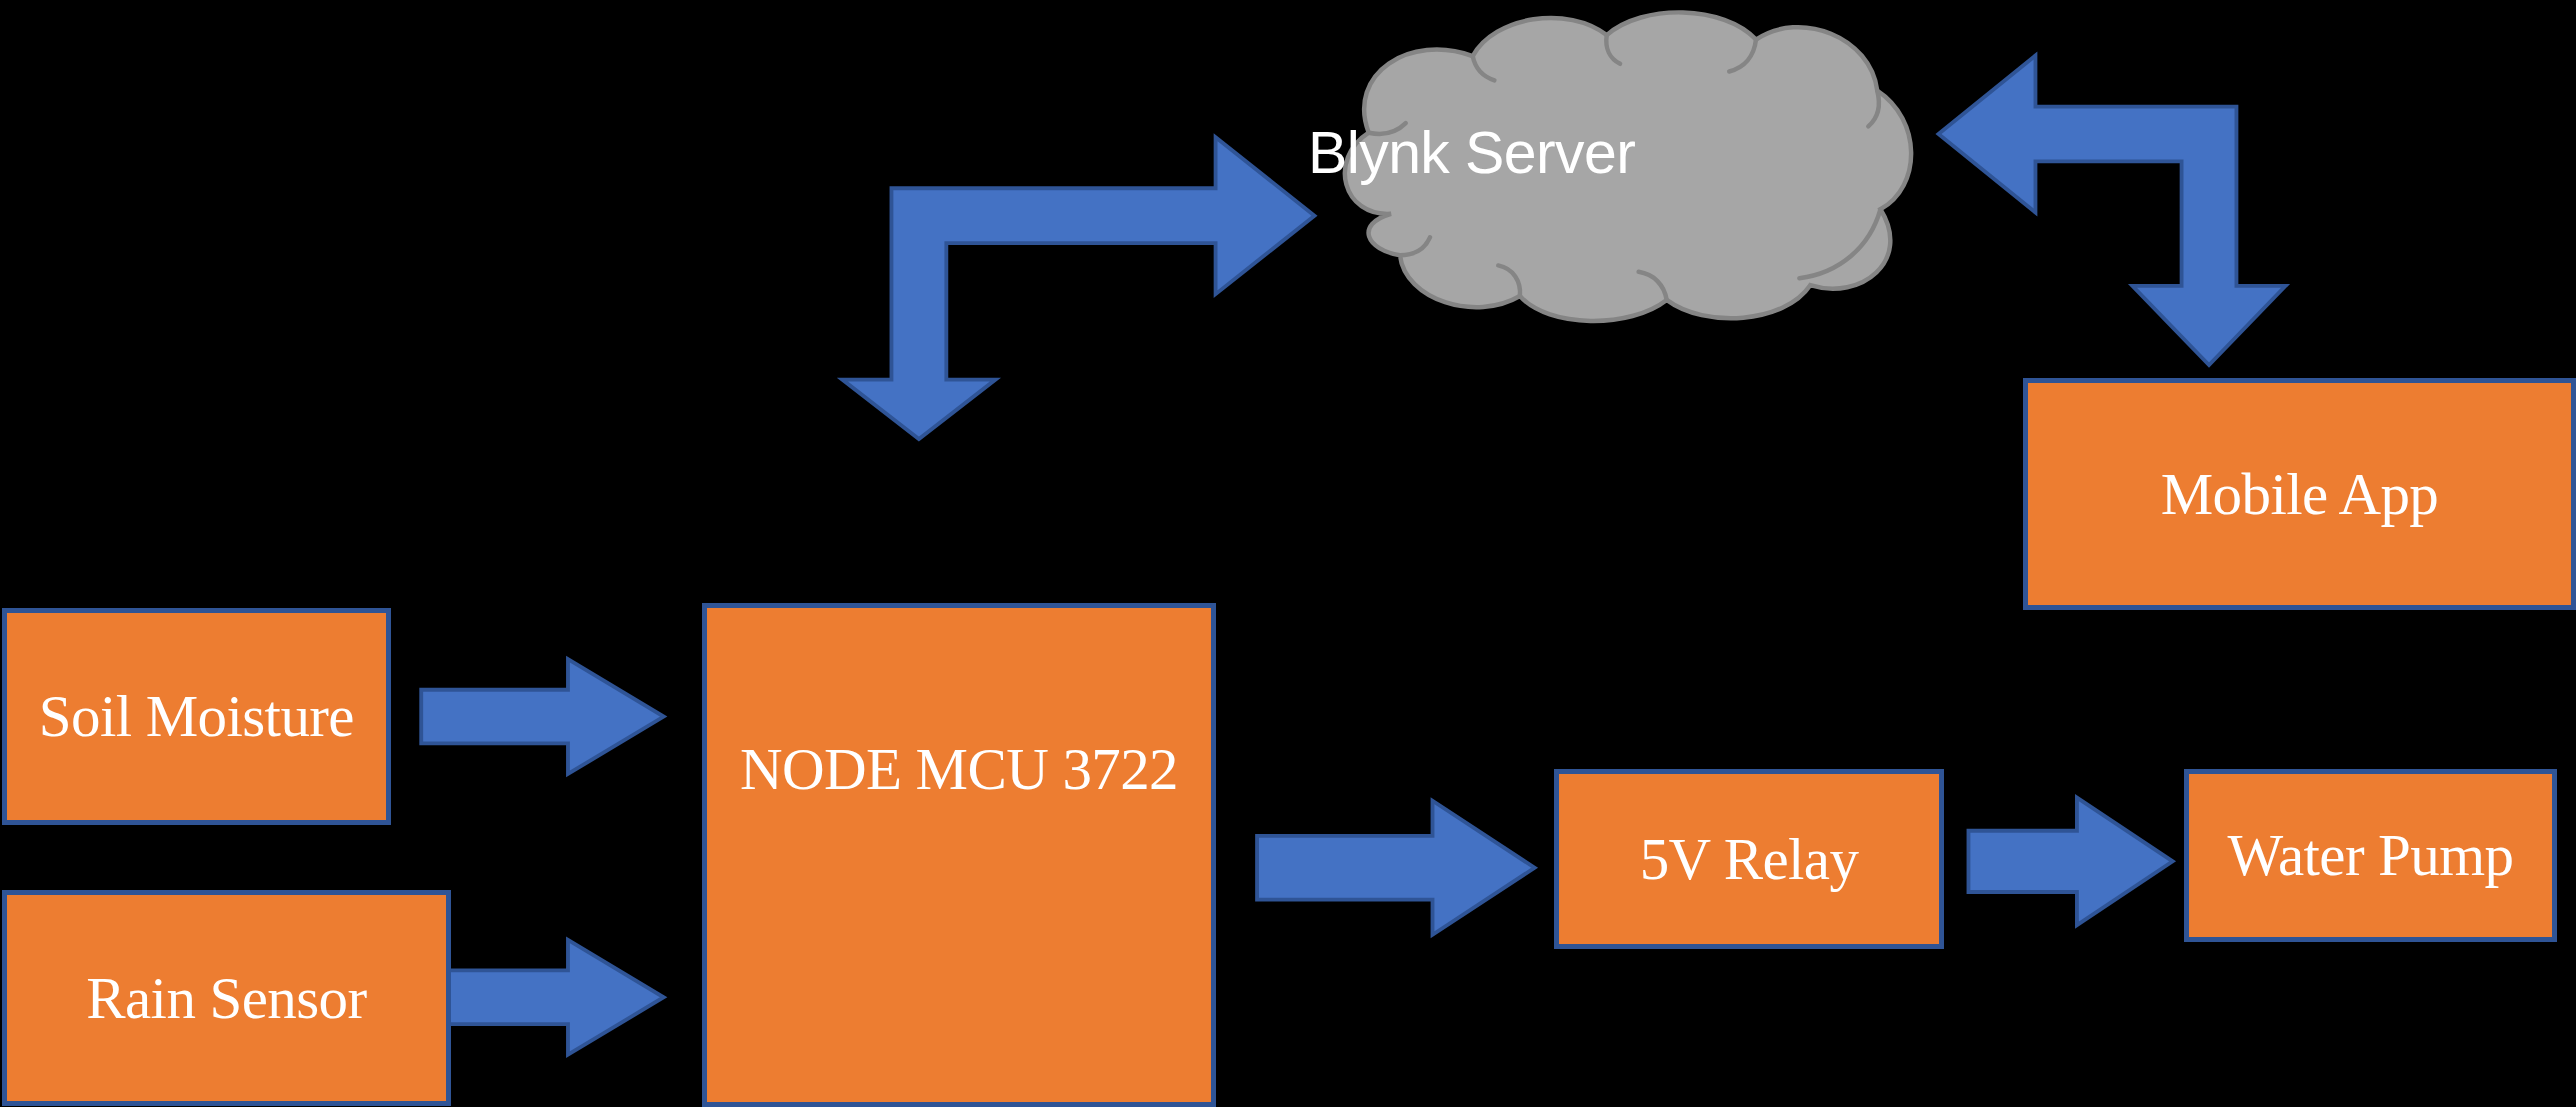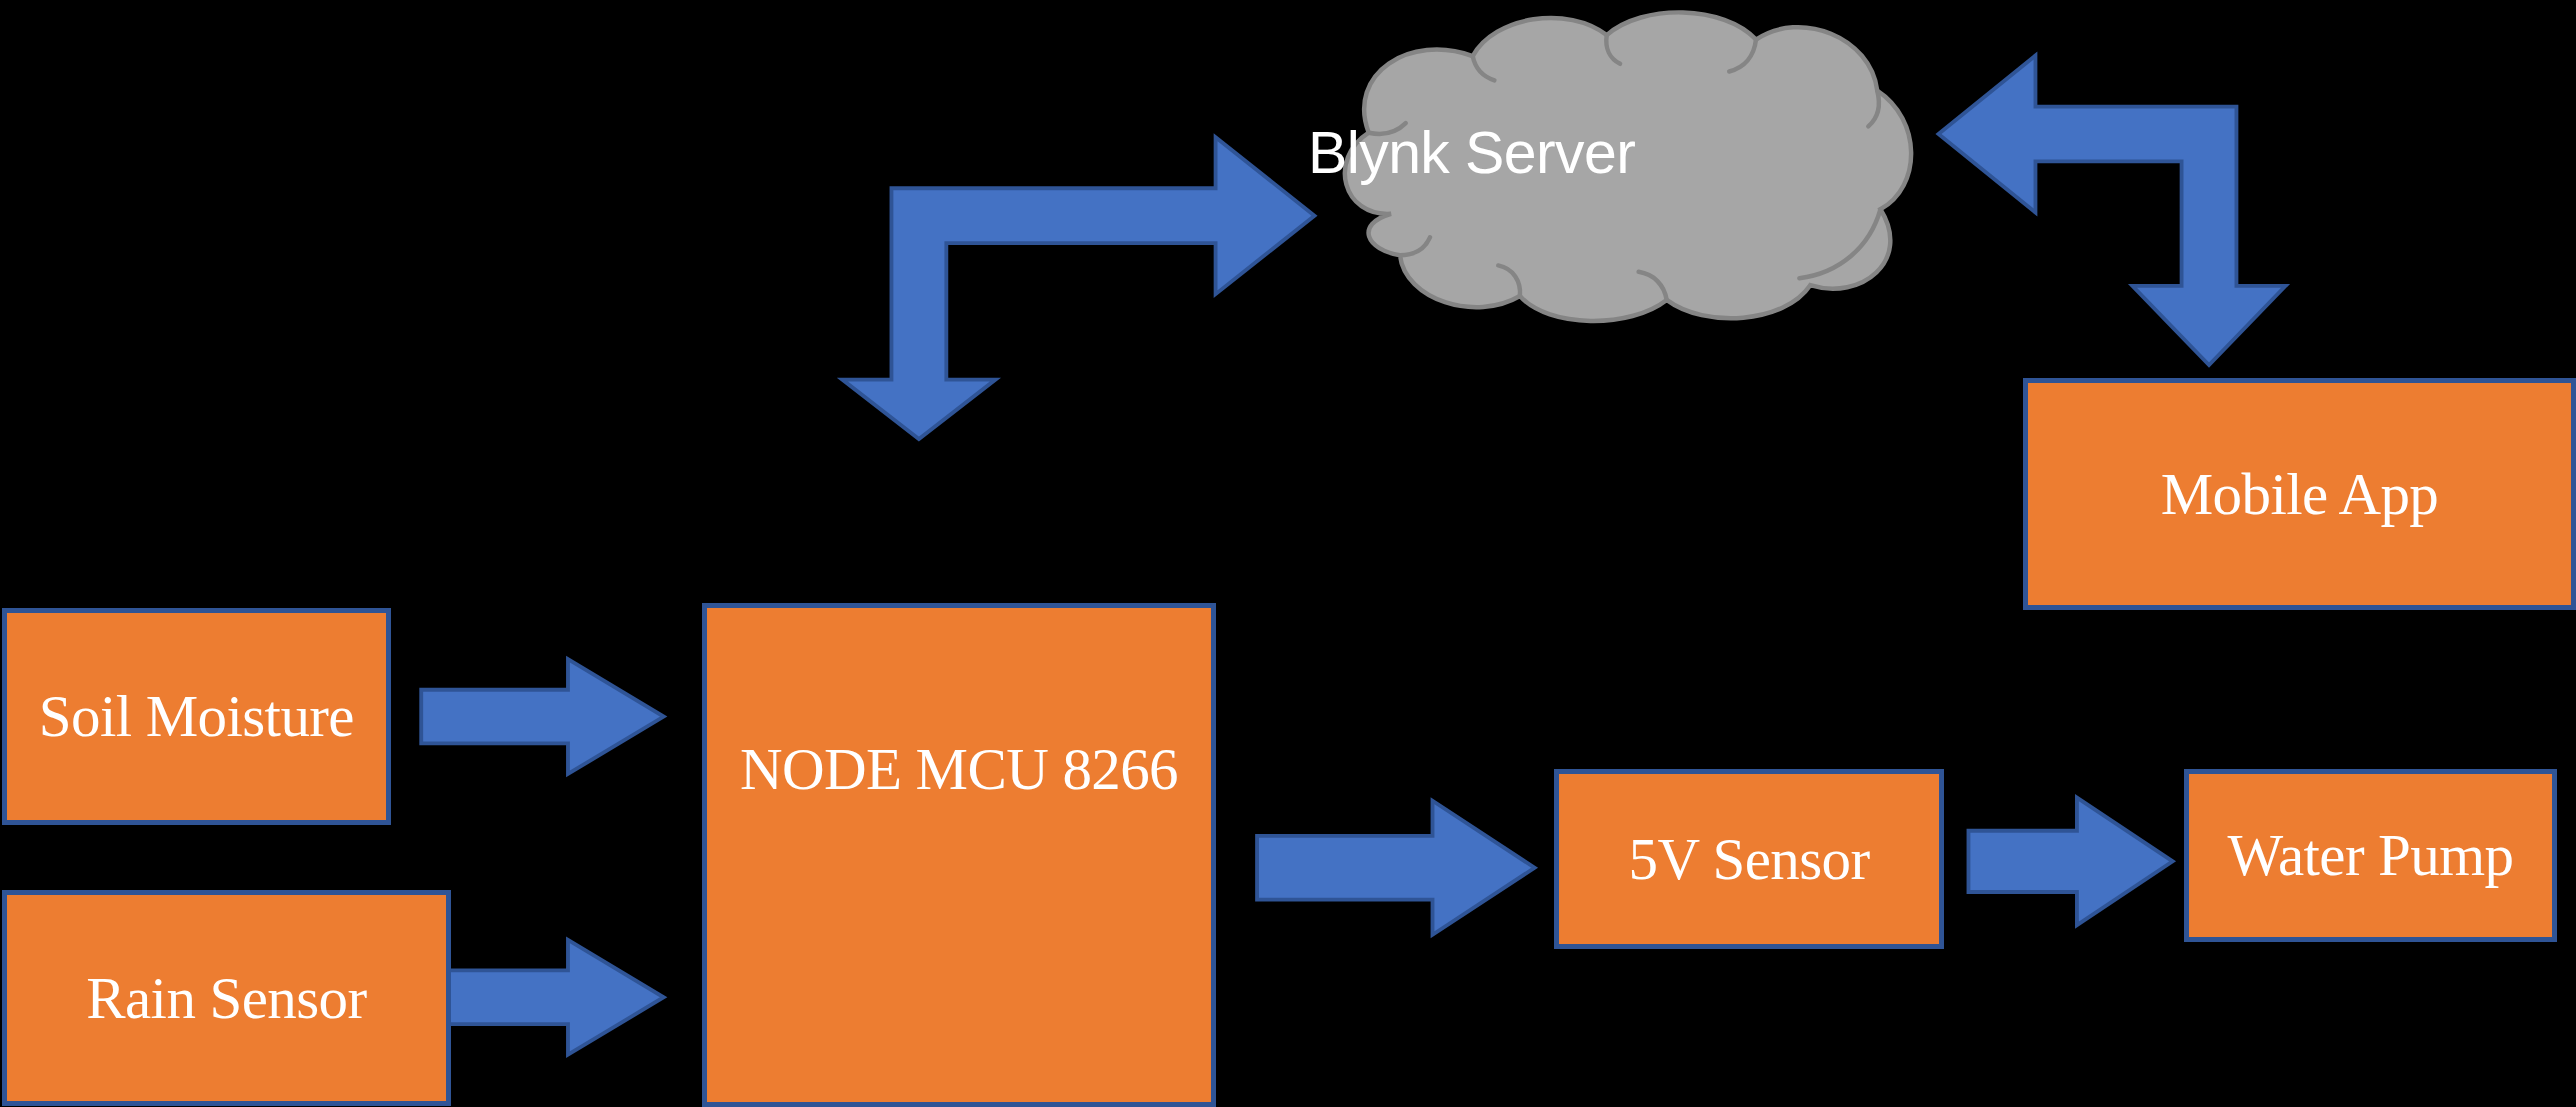--- a/index.html
+++ b/index.html
@@ -115,25 +115,25 @@
 
   <div class="node" style="left:1.9px; top:608px; width:389px; height:217px;">
     <span>Soil Moisture</span>
   </div>
 
   <div class="node" style="left:1.9px; top:890px; width:449px; height:216px;">
     <span>Rain Sensor</span>
   </div>
 
   <div class="node" style="left:702px; top:603px; width:514px; height:504px; padding-bottom:172px;">
-    <span>NODE MCU 8266</span>
+    <span>NODE MCU 3722</span>
   </div>
 
   <div class="node" style="left:1554px; top:769px; width:390px; height:180px;">
-    <span>5V Sensor</span>
+    <span>5V Relay</span>
   </div>
 
   <div class="node" style="left:2184px; top:769px; width:373px; height:173px;">
     <span>Water Pump</span>
   </div>
 
   <div class="node" style="left:2023px; top:378px; width:553px; height:232px;">
     <span>Mobile App</span>
   </div>
 

